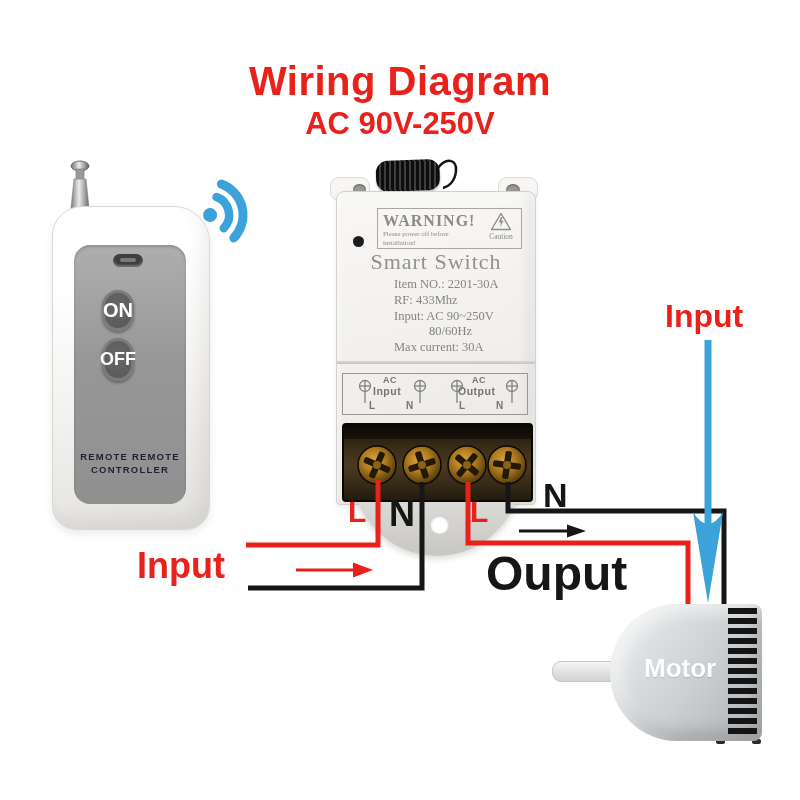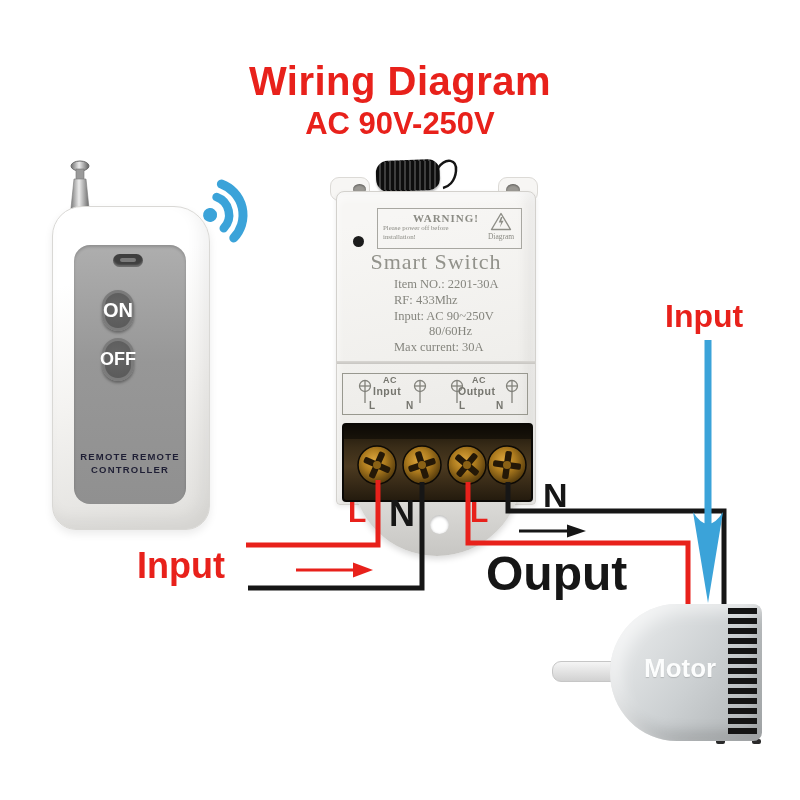--- a/index.html
+++ b/index.html
@@ -52,21 +52,21 @@
   .switch-body{
     left:336px;top:191px;width:198px;height:312px;border-radius:8px 8px 4px 4px;
     background:linear-gradient(168deg,#f7f6f4 10%,#f0efec 55%,#e8e7e4 95%);
     border:1px solid #d3d1cd;
     box-shadow:inset -9px 0 12px rgba(0,0,0,.05), inset 0 6px 8px rgba(255,255,255,.7), 0 2px 5px rgba(0,0,0,.08);
   }
   .sw-dot{position:absolute;left:16px;top:44px;width:11px;height:11px;border-radius:50%;background:#1c1c1c;}
   .warn-box{position:absolute;left:40px;top:16px;width:145px;height:41px;border:1px solid #a8a7a1;
     display:flex;box-sizing:border-box;font-family:"Liberation Serif",serif;color:#8b8b84;}
   .warn-left{flex:1;padding:3px 2px 0 5px;}
-  .warn-title{font-size:11px;font-weight:700;letter-spacing:1px;text-align:right;}
+  .warn-title{font-size:16px;font-weight:700;letter-spacing:1px;text-align:left;}
   .warn-line{font-size:6.9px;line-height:8.5px;}
   .warn-right{width:40px;text-align:center;padding-top:3px;}
   .warn-caution{font-size:7.5px;margin-top:1px;}
   .product-name{position:absolute;left:0;top:57px;width:100%;text-align:center;
     font-family:"Liberation Serif",serif;font-size:22px;color:#92928b;letter-spacing:1px;}
   .specs{position:absolute;left:57px;top:85px;font-family:"Liberation Serif",serif;
     font-size:12.5px;color:#85857e;line-height:15.8px;white-space:nowrap;}
   .specs span{display:block;}
   .spec-indent{padding-left:35px;}
   .seam{position:absolute;left:0;top:169px;width:100%;height:3px;
@@ -173,21 +173,21 @@
       <div class="warn-left">
         <div class="warn-title">WARNING!</div>
         <div class="warn-line">Please power off before</div>
         <div class="warn-line">installation!</div>
       </div>
       <div class="warn-right">
         <svg width="22" height="19" viewBox="0 0 22 19" style="margin:0 auto;">
           <polygon points="11,1.5 20.5,17.5 1.5,17.5" fill="none" stroke="#8e8e87" stroke-width="1.4" stroke-linejoin="round"></polygon>
           <path d="M11,5 L8.8,10.5 h2.4 L9.8,15.5 L13.6,8.8 h-2.4 L12.6,5 Z" fill="#8e8e87"></path>
         </svg>
-        <div class="warn-caution">Diagram</div>
+        <div class="warn-caution">Caution</div>
       </div>
     </div>
 
     <div class="product-name">Smart Switch</div>
 
     <div class="specs">
       <span>Item NO.: 2201-30A</span>
       <span>RF: 433Mhz</span>
       <span>Input: AC 90~250V</span>
       <span class="spec-indent">80/60Hz</span>

